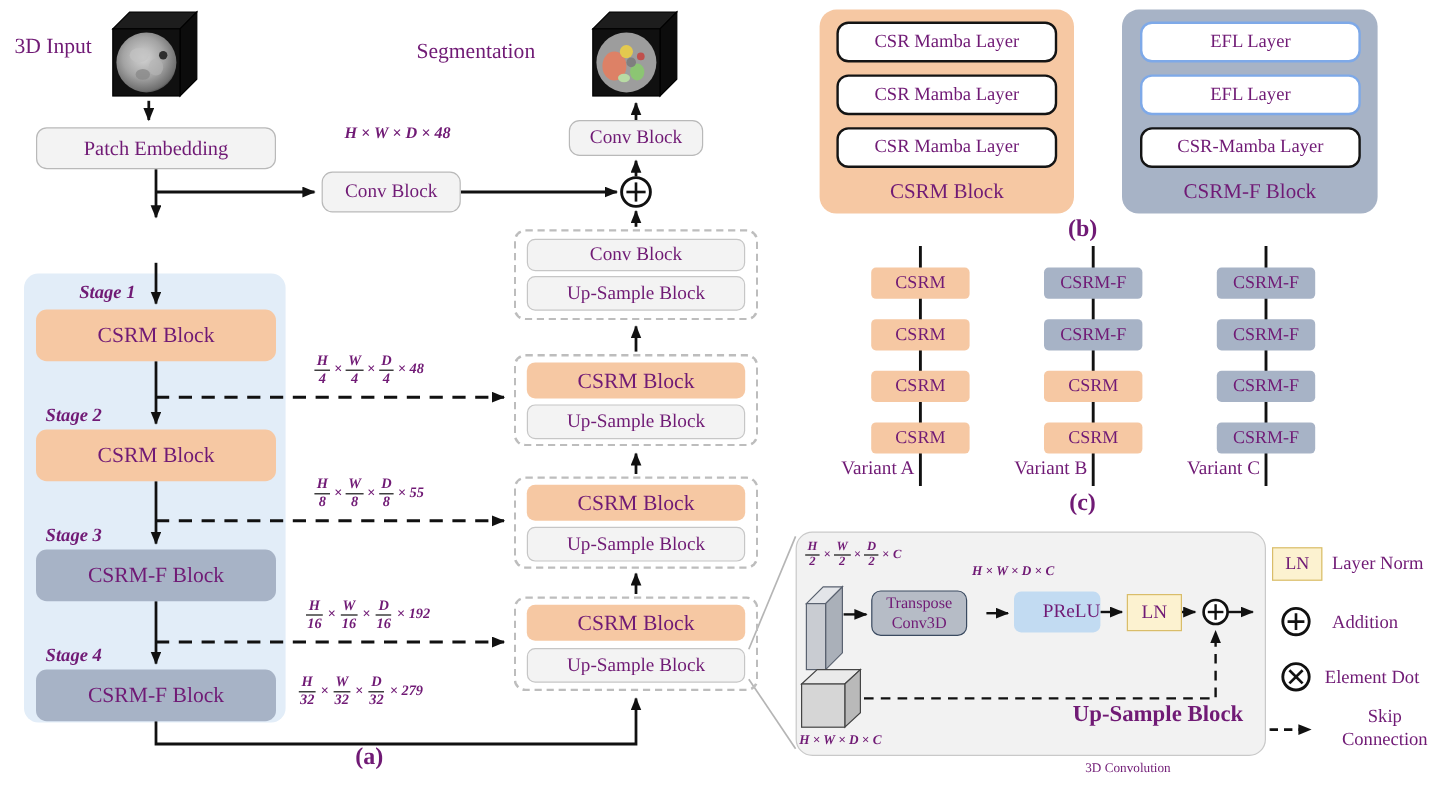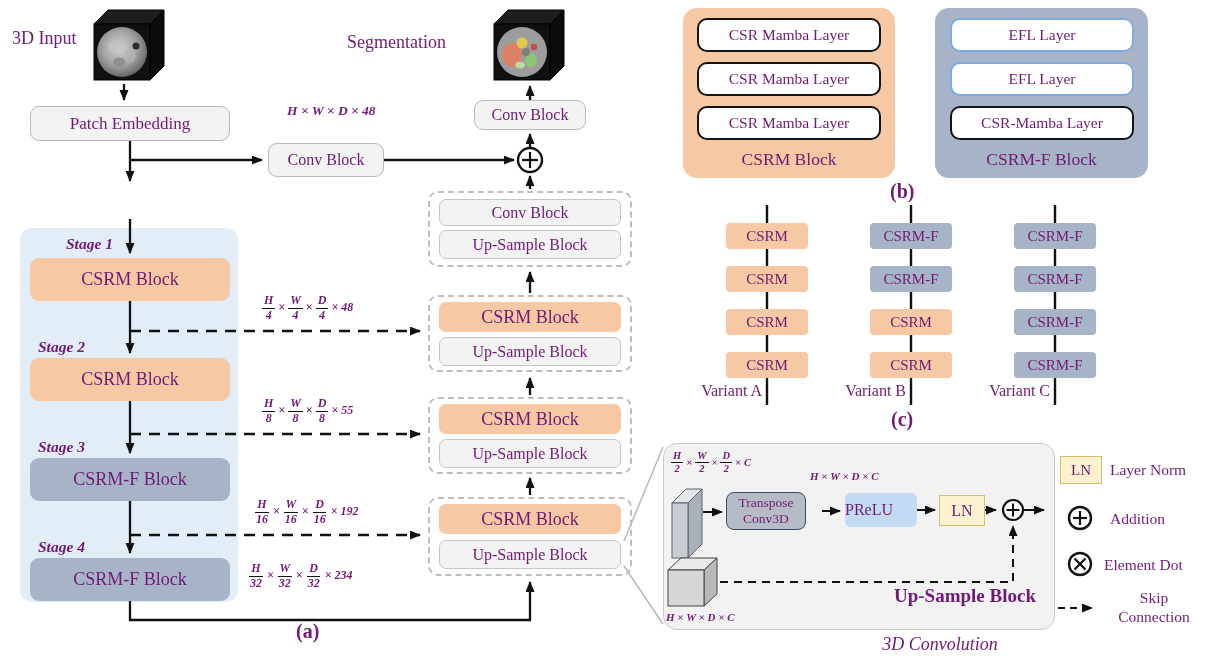--- a/index.html
+++ b/index.html
@@ -36,25 +36,25 @@
   .caption{position:absolute;font-weight:bold;font-size:20px;z-index:2;}
   .varbox{position:absolute;width:82px;height:26px;border-radius:4px;display:flex;align-items:center;
           justify-content:center;font-size:15px;z-index:2;}
   .vo{background:#f6c8a3;} .vg{background:#a7b3c6;}
   .varlbl{position:absolute;width:80px;text-align:right;font-size:16px;z-index:2;}
   .uspanel{position:absolute;background:#f2f2f2;border:1.5px solid #c9c9c9;border-radius:14px;z-index:1;}
   .tbox{position:absolute;background:#b6bcc6;border:1.6px solid #3a4a60;border-radius:8px;
         display:flex;flex-direction:column;align-items:center;justify-content:center;
         font-size:13.5px;line-height:16px;z-index:2;box-sizing:border-box;}
   .prelu{position:absolute;background:#c2dbf2;border-radius:6px;display:flex;align-items:center;
-         justify-content:flex-start;font-size:16px;z-index:2;}
+         justify-content:flex-end;font-size:16px;z-index:2;}
   .lnbox{position:absolute;background:#fcf2d0;border:1.6px solid #d9bd6a;border-radius:0;
          display:flex;align-items:center;justify-content:center;font-size:16px;z-index:2;box-sizing:border-box;}
   .ustitle{position:absolute;font-weight:bold;font-size:19px;text-align:center;z-index:2;}
-  .uscap{position:absolute;font-size:18px;text-align:center;z-index:2;font-style:italic;}
+  .uscap{position:absolute;font-size:11px;text-align:center;z-index:2;}
   .leglbl{position:absolute;font-size:15.5px;z-index:2;}
   .toplbl{position:absolute;font-size:18px;z-index:2;}
   svg.layer{position:absolute;left:0;top:0;z-index:1;pointer-events:none;}
   svg.icon{position:absolute;z-index:2;}
 </style>
 </head>
 <body>
 
 <div id="canvas">
 
@@ -255,21 +255,21 @@
       <span class="fr">
         <span class="nu">W</span>
         <span>32</span>
       </span>
       <span class="mul">×</span>
       <span class="fr">
         <span class="nu">D</span>
         <span>32</span>
       </span>
       <span class="mul">×</span>
-      <span>234</span>
+      <span>279</span>
     </div>
 
   <div class="caption" style="left:296px;top:620px;">(a)</div>
 
   <div class="toplbl" style="left:347px;top:32px;">Segmentation</div>
 
   <svg class="icon" style="left:492px;top:8px;" width="76" height="76" viewBox="0 0 76 76">
     <polygon points="2,16 16,2 72,2 58,16" fill="#1d1d1d" stroke="#000" stroke-width="1"></polygon>
     <polygon points="58,16 72,2 72,58 58,72" fill="#0c0c0c" stroke="#000" stroke-width="1"></polygon>
     <rect x="2" y="16" width="56" height="56" fill="#101010" stroke="#000" stroke-width="1"></rect>

